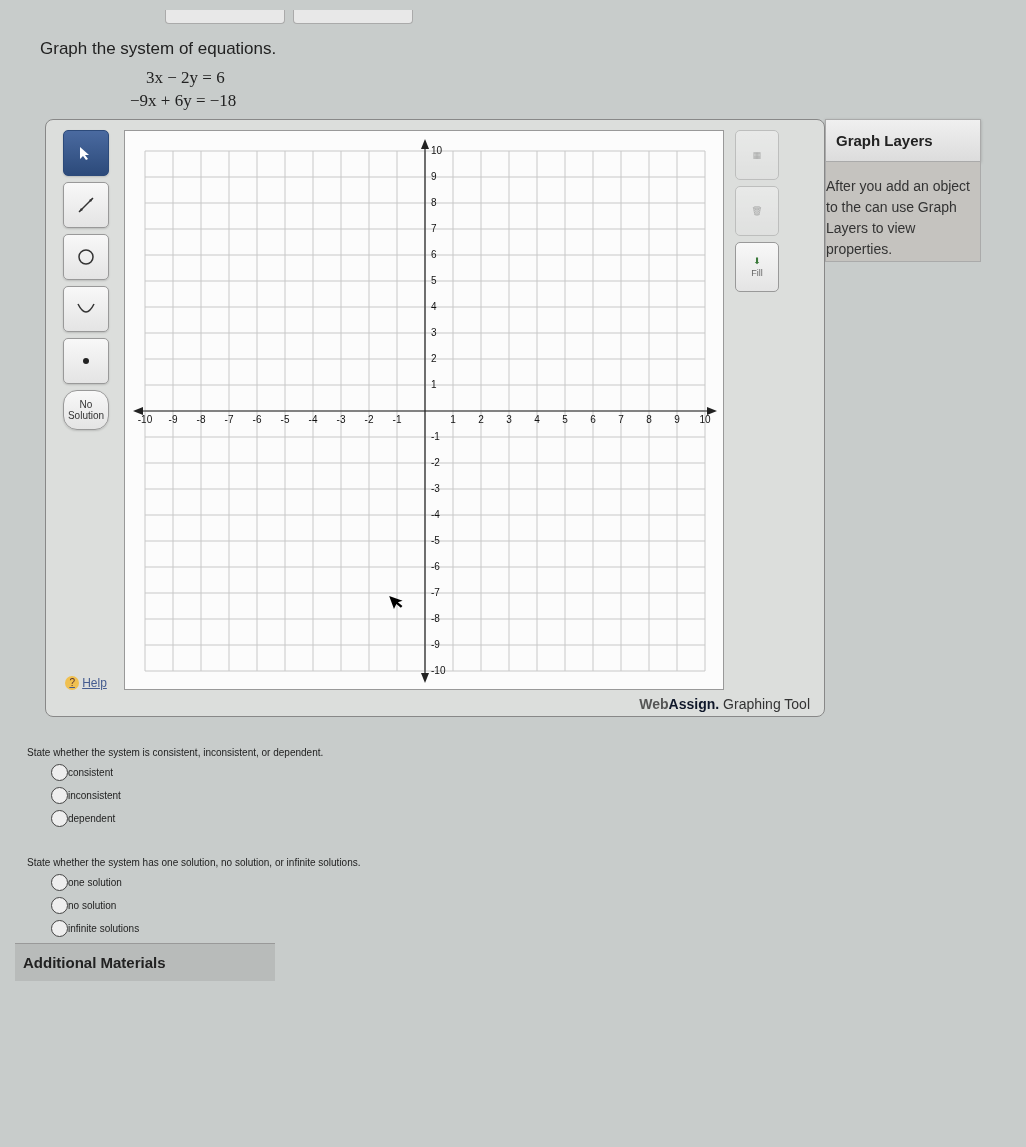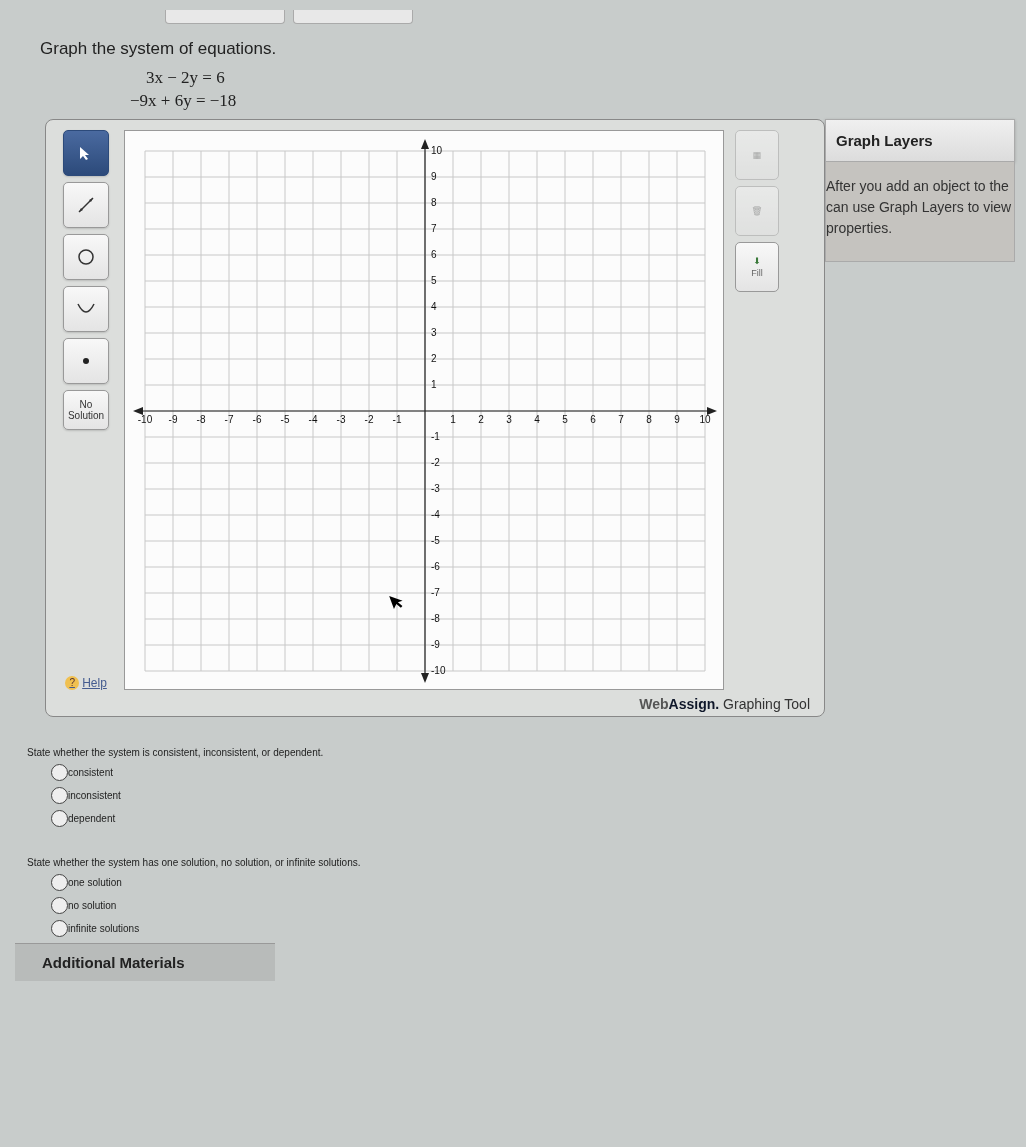--- a/index.html
+++ b/index.html
@@ -48,21 +48,21 @@
   .rt-btn { width:44px; height:50px; background:linear-gradient(#f8f8f8,#e4e4e4); border:1px solid #999; border-radius:5px; display:flex; flex-direction:column; align-items:center; justify-content:center; font-size:9px; color:#666; cursor:pointer; gap:2px;}
   .rt-btn.disabled { opacity:0.45;}
   .svg-line { stroke:#c8c8c8; stroke-width:1; }
   .svg-axis { stroke:#222; stroke-width:1.2; }
   .svg-tick-text { font-size:10px; fill:#111; font-family:Arial;}
   .svg-arrow { fill:#222; }
   .branding { text-align:right; font-size:14px; padding:6px 4px 0 0; color:#333;}
   .branding b { color:#555;}
   .branding .assign { color:#0f172a; font-weight:bold;}
   .layers-panel {
-    width:190px;
+    width:156px;
   }
   .layers-header {
     background:linear-gradient(#f0f0f0,#dcdcdc);
     border:1px solid #aaa;
     padding:12px 10px;
     font-weight:bold;
     font-size:15px;
     box-shadow:0 1px 3px rgba(0,0,0,0.2);
   }
   .layers-body {
@@ -75,21 +75,21 @@
     line-height:1.5;
     height:100px;
   }
   .section { margin:30px 0 0 12px; font-size:10px;}
   .option-group { margin:6px 0 0 24px;}
   .option { display:flex; align-items:center; margin:6px 0; cursor:pointer;}
   .radio { width:17px; height:17px; border:1.5px solid #444; border-radius:50%; background:#eee; flex:none;}
   .additional {
     background:#b8bbba;
     border-top:1px solid #999;
-    padding:10px 27px;
+    padding:10px 8px;
     font-weight:bold;
     font-size:15px;
     width:260px;
   }
   .cursor-glyph { position:absolute; left:265px; top:460px; font-size:20px; color:#000; transform:rotate(-20deg);}
 </style>
 </head>
 <body>
 
 <div class="top-stubs">
@@ -128,21 +128,21 @@
         <div class="tool-btn">
           <svg width="22" height="22">
               <path d="M3 6 Q11 22 19 6" stroke="#333" stroke-width="1.5" fill="none"></path>
             </svg>
         </div>
         <div class="tool-btn">
           <svg width="10" height="10">
               <circle cx="5" cy="5" r="3" fill="#222"></circle>
             </svg>
         </div>
-        <div class="tool-btn nosol" style="white-space:pre-line;">No
+        <div class="tool-btn nosol" style="white-space:pre-line;border-radius:14px;">No
 Solution</div>
         <div style="flex:1;"></div>
         <div class="help-link">
             <span>Help</span>
           </div>
       </div>
 
       <div class="graph-area">
         <svg id="grid-svg" width="600" height="560">
             <line class="svg-line" x1="20" y1="540" x2="20" y2="20"></line>

